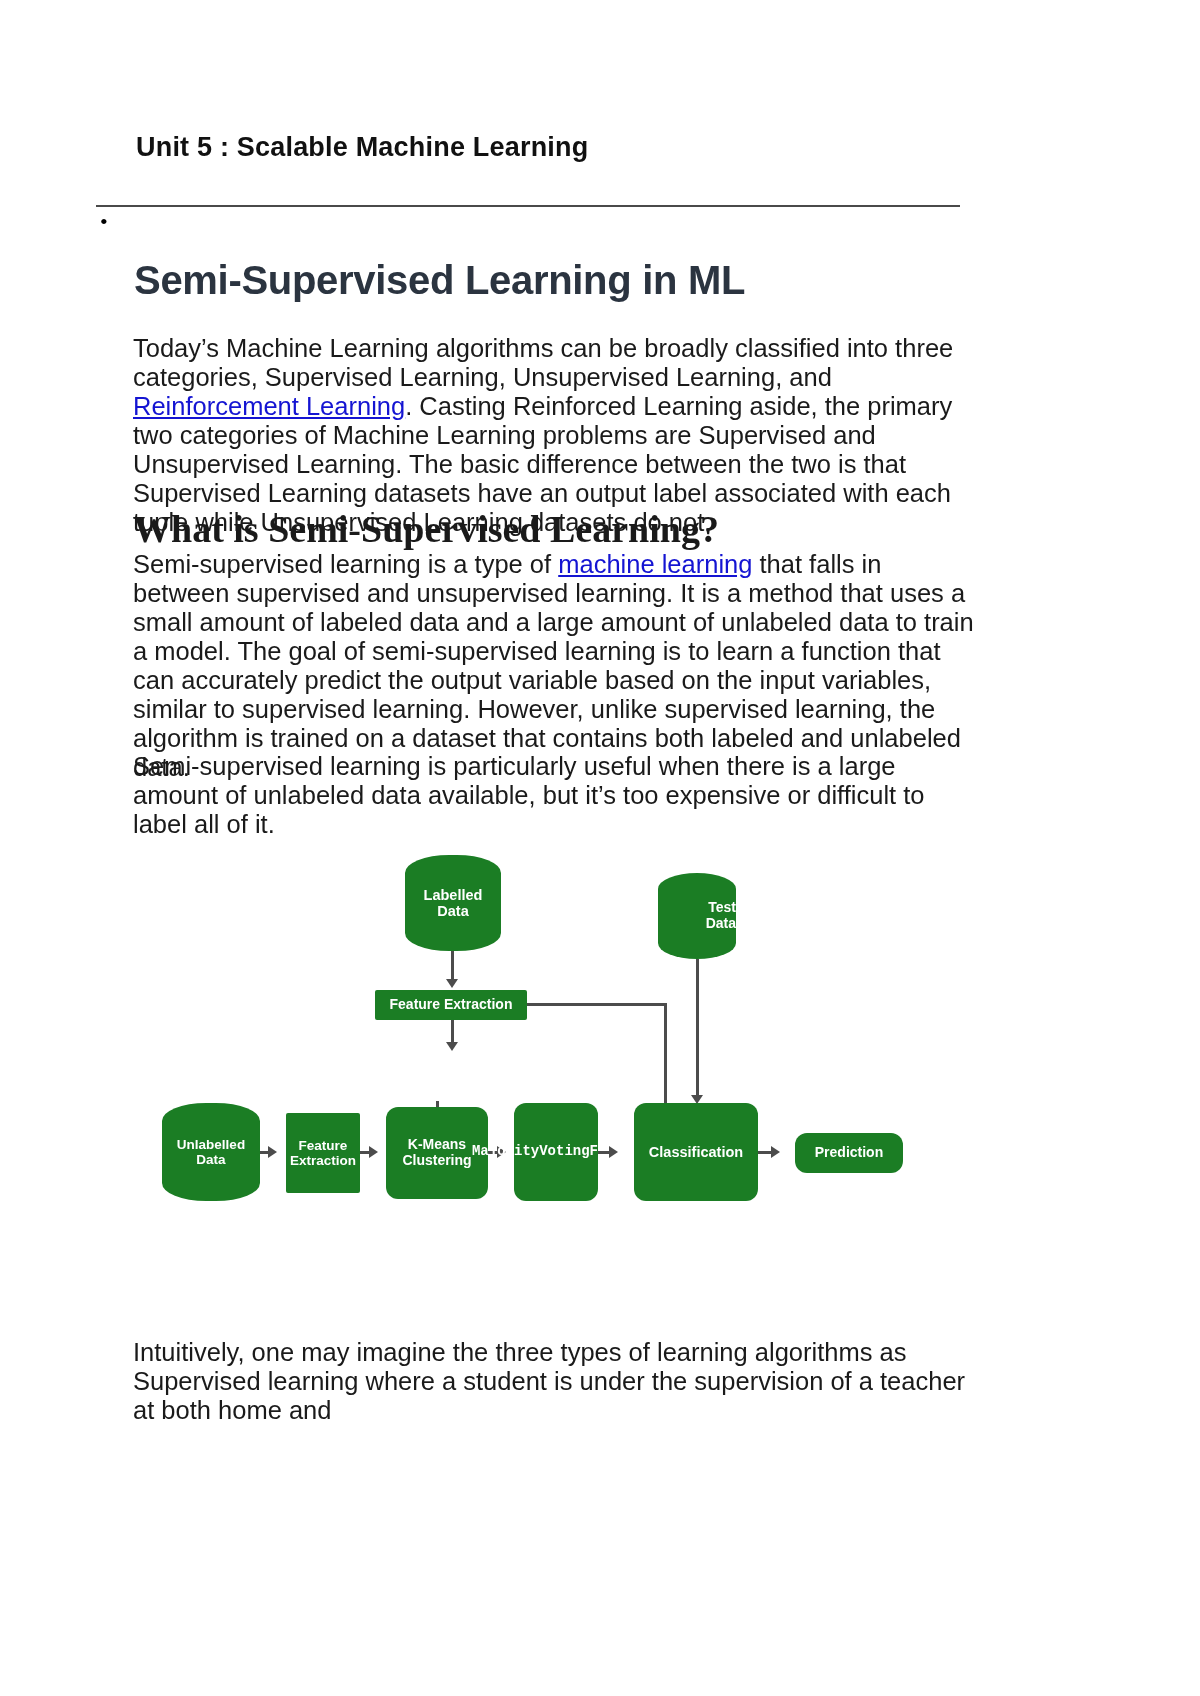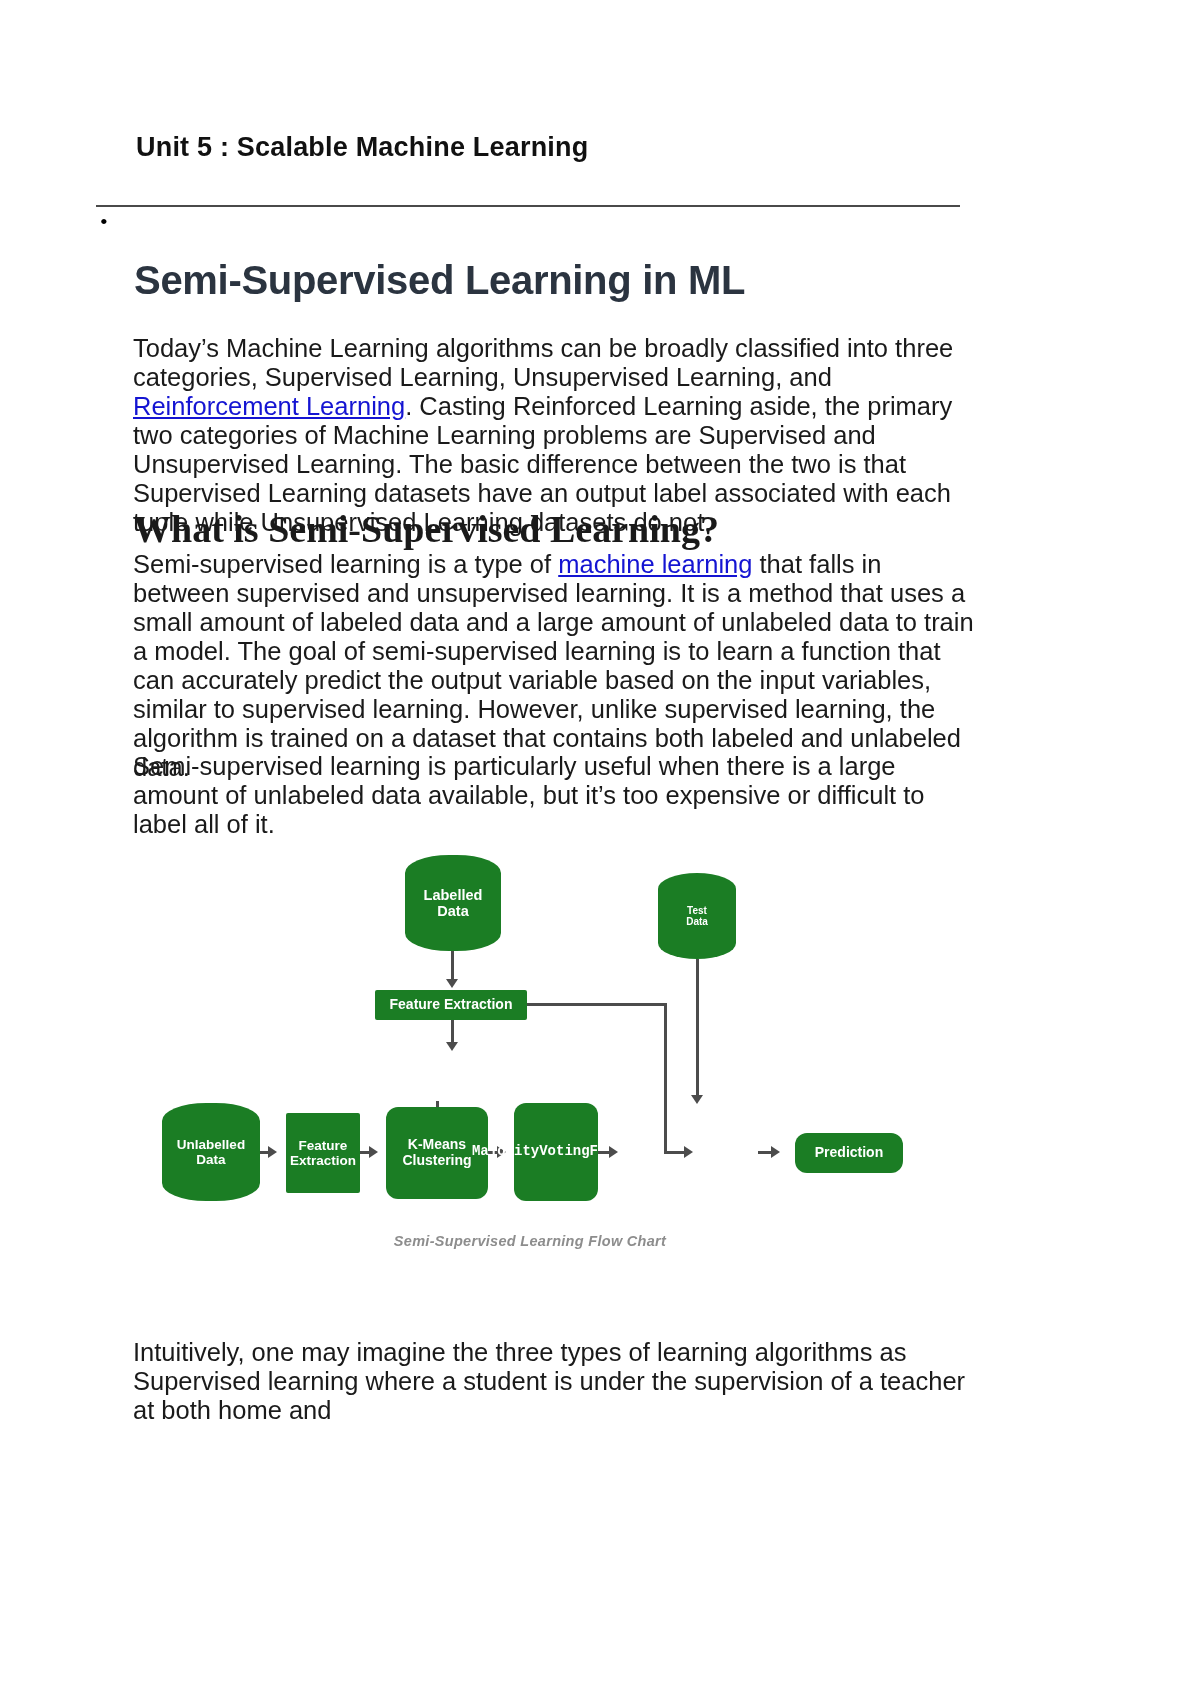--- a/index.html
+++ b/index.html
@@ -142,21 +142,21 @@
       <div class="connector h-line" style="left:514px; top:306px; width:22px;"></div>
       <div class="arrow-right" style="left:534px; top:301px;"></div>
 
       <div class="connector v-line" style="left:301px; top:175px; height:24px;"></div>
       <div class="arrow-down" style="left:296px; top:197px;"></div>
 
 
       <div class="connector v-line" style="left:286px; top:256px; height:42px;"></div>
       <div class="arrow-down" style="left:281px; top:296px;"></div>
 
-      <div class="node cyl" style="left:508px; top:28px; width:78px; height:86px; font-size:10px; flex-direction:column;">
+      <div class="node cyl" style="left:508px; top:28px; width:78px; height:86px; font-size:14px; flex-direction:column;align-items:flex-end;">
         <span>Test</span>
         <span>Data</span>
       </div>
 
       <div class="connector v-line" style="left:546px; top:114px; height:138px;"></div>
       <div class="arrow-down" style="left:541px; top:250px;"></div>
 
       <div class="node cyl" style="left:12px; top:258px; width:98px; height:98px; font-size:13.5px; flex-direction:column;">
         <span>Unlabelled</span>
         <span>Data</span>
@@ -183,30 +183,32 @@
 
       <div class="node round" style="left:364px; top:258px; width:84px; height:98px; font-size:14px; flex-direction:row;font-family:Liberation Mono, monospace;">
         <span>Majority</span>
         <span>Voting</span>
         <span>Fusion</span>
       </div>
 
       <div class="connector h-line" style="left:448px; top:306px; width:12px;"></div>
       <div class="arrow-right" style="left:459px; top:301px;"></div>
 
+      <div class="node round" style="left:484px; top:258px; width:124px; height:98px; font-size:14.5px;">
+        <span>Classification</span>
+      </div>
 
       <div class="connector h-line" style="left:608px; top:306px; width:14px;"></div>
       <div class="arrow-right" style="left:621px; top:301px;"></div>
 
       <div class="node round" style="left:645px; top:288px; width:108px; height:40px; font-size:14px;">
         <span>Prediction</span>
       </div>
 
     </div>
 
-    <div class="fig-caption">Semi-Supervised Learning Flow Chart</div>
   </div>
 
   <div class="body-block" style="top:1338px;">
     <span>Intuitively, one may imagine the three types of learning algorithms as Supervised learning where a student is under the supervision of a teacher at both home and</span>
   </div>
 
 </div>
 
 </body></html>

